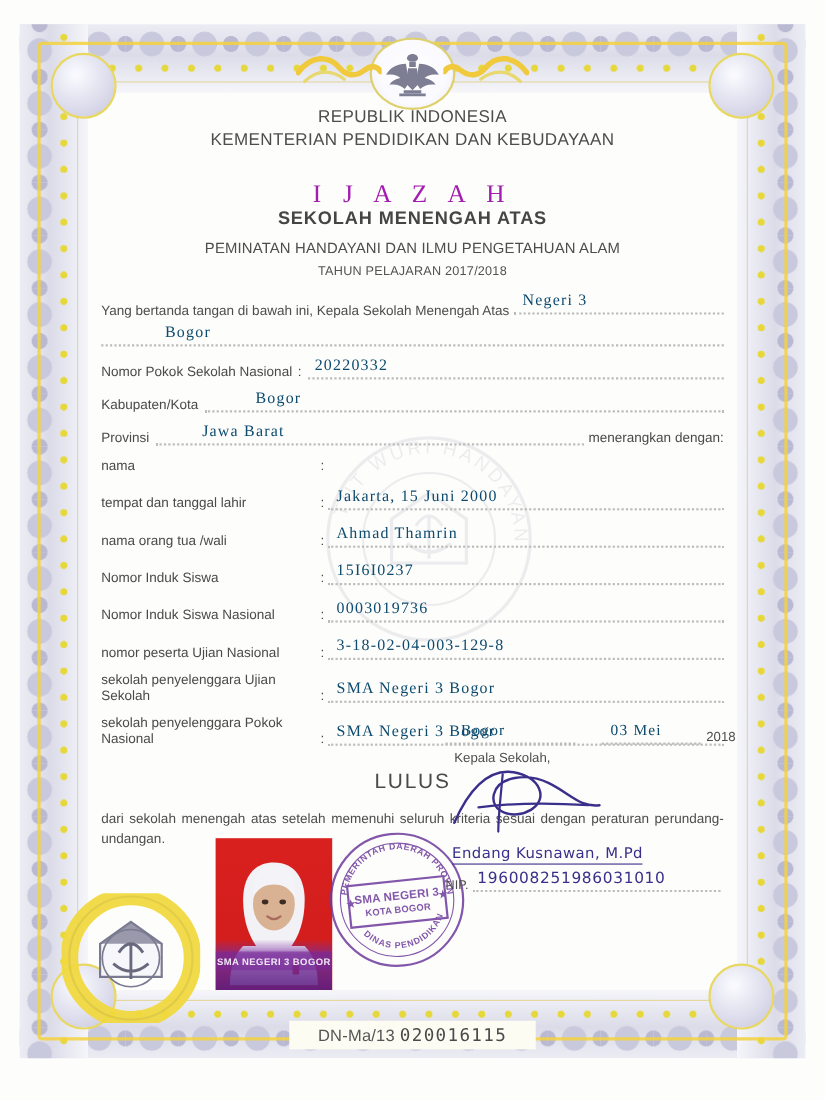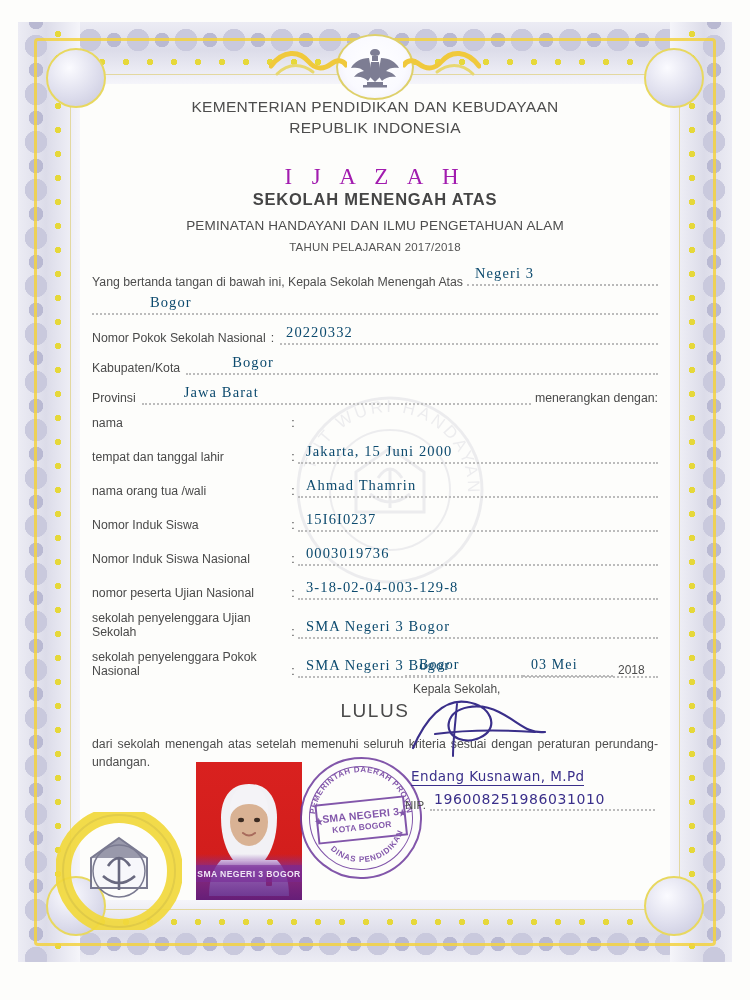--- a/index.html
+++ b/index.html
@@ -109,21 +109,21 @@
   .row .val .hand{position:absolute;left:8px;bottom:2px;white-space:nowrap;}
 
   .lulus{text-align:center;font-size:19px;font-weight:normal;letter-spacing:1.6px;
      margin-top:22px;color:#4a4a4a;}
   .closing{margin-top:13px;font-size:12.3px;line-height:18px;text-align:justify;color:#4d4d4d;}
 
   
   .signblock{position:absolute;left:405px;top:656px;width:250px;font-size:12px;}
   .sig-date{display:flex;align-items:flex-end;}
   .sig-date .place{position:relative;flex:0 0 118px;border-bottom:2px dotted #bcbcbc;height:19px;}
-  .sig-date .dt{position:relative;flex:0 0 90px;border-bottom:2px dotted #bcbcbc;height:19px;}
+  .sig-date .dt{position:relative;flex:0 0 90px;border-bottom:2px dotted #bcbcbc;height:19px;margin-left:24px;}
   .sig-date .yr{flex:0 0 auto;padding-left:5px;font-size:12px;color:#4d4d4d;}
   .sig-date .hand{position:absolute;left:14px;bottom:2px;white-space:nowrap;font-size:14px;}
   .kepala{margin-top:5px;margin-left:8px;font-size:12px;color:#4d4d4d;}
   .signature{position:relative;height:72px;}
   .signature svg{position:absolute;left:-10px;top:-4px;}
   .principal{font-family:"DejaVu Sans",sans-serif;color:#3a2f8a;font-size:13.5px;
      letter-spacing:.4px;border-bottom:1.5px solid #3a2f8a;display:inline-block;
      padding-bottom:1px;margin-left:6px;}
   .nip{display:flex;align-items:flex-end;margin-top:4px;}
   .nip .k{flex:0 0 auto;font-size:11.5px;color:#4d4d4d;}
@@ -218,22 +218,22 @@
     <path d="M88 88 q12 -18 24 0 M100 80 v38 M80 104 q20 16 40 0" fill="none" stroke="#9a9ab0" stroke-width="3"></path>
     <path id="wmarc" d="M100 100 m-78 0 a78 78 0 1 1 156 0" fill="none"></path>
     <text font-size="17" font-family="Liberation Sans, sans-serif" fill="#9a9ab0" letter-spacing="3">
       <textPath href="#wmarc" startOffset="8%">TUT WURI HANDAYANI</textPath>
     </text>
   </svg>
 
   <div class="sheet">
 
     <div class="hdr">
+      <div>REPUBLIK INDONESIA</div>
       <div>KEMENTERIAN PENDIDIKAN DAN KEBUDAYAAN</div>
-      <div>REPUBLIK INDONESIA</div>
     </div>
 
     <div class="ijazah">I J A Z A H</div>
     <div class="sma">SEKOLAH MENENGAH ATAS</div>
     <div class="peminatan">PEMINATAN HANDAYANI DAN ILMU PENGETAHUAN ALAM</div>
     <div class="tahun">TAHUN PELAJARAN 2017/2018</div>
 
     <div class="intro">
       <div class="ln1">
         <div class="txt" style="font-size:12.3px;">Yang bertanda tangan di bawah ini, Kepala Sekolah Menengah Atas</div>
@@ -400,14 +400,20 @@
 
   <svg class="minlogo" viewBox="0 0 126 118">
     <circle cx="63" cy="59" r="56" fill="none" stroke="#f2d93c" stroke-width="16"></circle>
     <circle cx="63" cy="59" r="56" fill="none" stroke="#e0c93a" stroke-width="2"></circle>
     <path d="M63 26 l28 20 v30 h-56 v-30z" fill="#f7f7fb" stroke="#6f6f88" stroke-width="2"></path>
     <path d="M63 26 l28 20 h-56z" fill="#6f6f88" opacity=".75"></path>
     <path d="M52 54 q11 -16 22 0 M63 46 v32 M47 64 q16 14 32 0" fill="none" stroke="#5c5c75" stroke-width="2.6"></path>
     <circle cx="63" cy="59" r="26" fill="none" stroke="#6f6f88" stroke-width="1.5"></circle>
   </svg>
 
+  <div class="serial">
+    <span class="sbox">
+      <span class="s1">DN-Ma/13</span>
+      <span class="s2">020016115</span>
+    </span>
+  </div>
 
 </div>
 
 </body></html>

